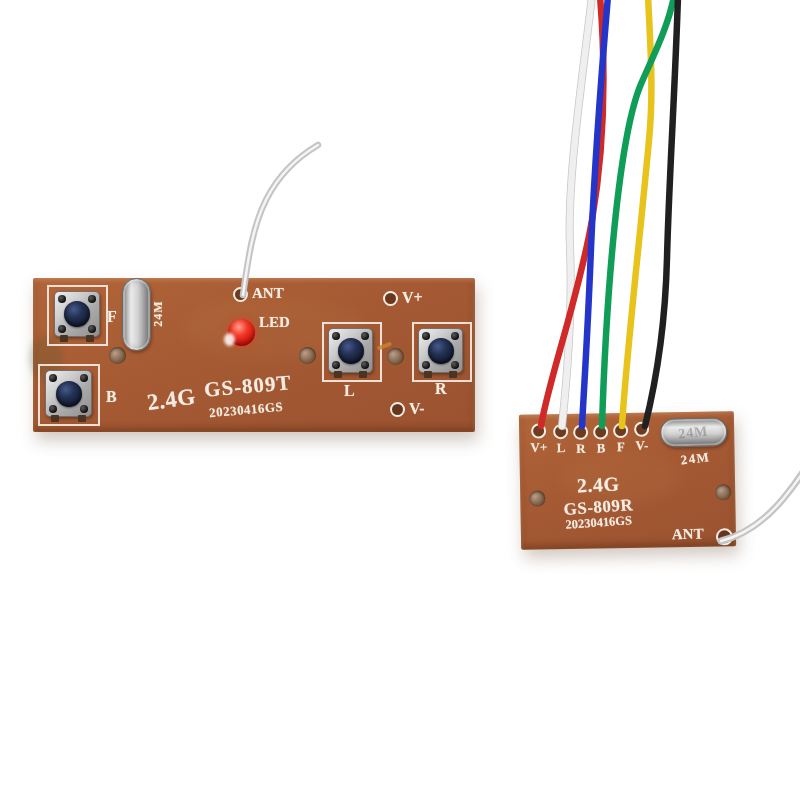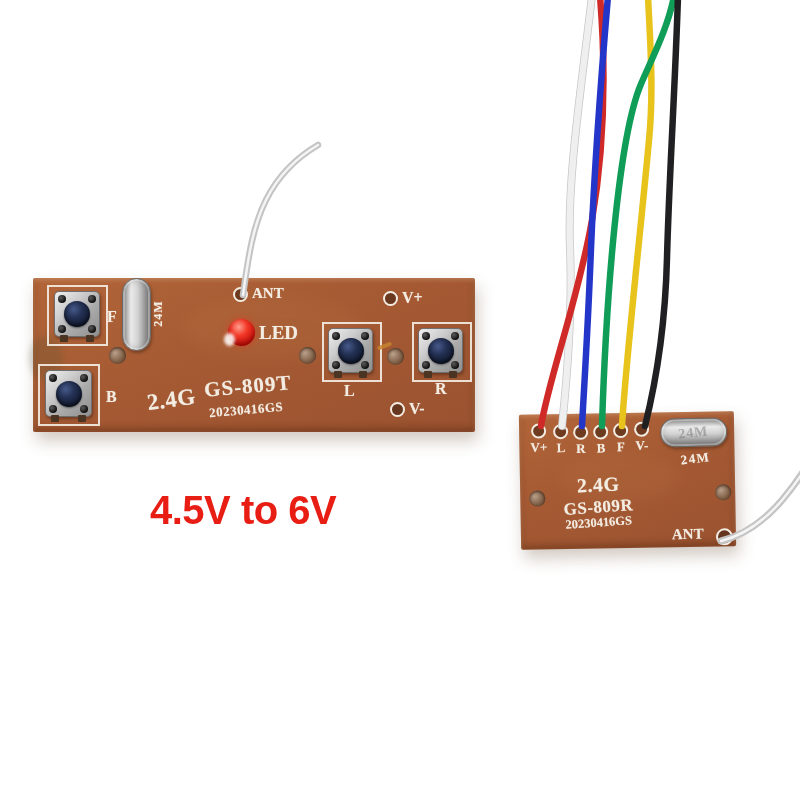--- a/index.html
+++ b/index.html
@@ -91,21 +91,21 @@
       <div class="cap"></div>
     </div>
     <span class="silk" style="left:73px;top:110px;font-size:16px;">B</span>
 
     <div class="hole" style="left:76px;top:69px;width:17px;height:17px;"></div>
 
     <div class="ring" style="left:200px;top:9px;width:15px;height:15px;"></div>
     <span class="silk" style="left:219px;top:7px;font-size:15px;">ANT</span>
 
     <div class="led" style="left:195px;top:41px;width:27px;height:27px;"></div>
-    <span class="silk" style="left:226px;top:44px;font-size:19px;">LED</span>
+    <span class="silk" style="left:226px;top:36px;font-size:15px;">LED</span>
 
     <span class="silk" style="left:114px;top:109px;font-size:23px;letter-spacing:.5px;transform:rotate(-8deg);">2.4G</span>
     <span class="silk" style="left:171px;top:96px;font-size:21px;letter-spacing:1px;transform:rotate(-5deg);">GS-809T</span>
     <span class="silk" style="left:176px;top:124px;font-size:13px;letter-spacing:.5px;transform:rotate(-5deg);">20230416GS</span>
 
     <div class="hole" style="left:266px;top:69px;width:17px;height:17px;"></div>
 
     <div class="outline" style="left:289px;top:44px;width:56px;height:56px;"></div>
     <div class="tact" style="left:295px;top:50px;width:45px;height:45px;">
       <div class="tact-metal"></div>
@@ -180,15 +180,14 @@
     <path d="M 674,-4 C 668,28 652,58 641,84 C 618,138 606,300 602,426" fill="none" stroke-width="6.5" stroke-linecap="round" stroke="#0f9d58"></path>
     <path d="M 678,-4 C 675,90 669,180 667,258 C 665,338 653,394 645,426" fill="none" stroke-width="6.5" stroke-linecap="round" stroke="#202022"></path>
 
     <path d="M 243,295 C 248,260 252,228 266,200 C 280,172 301,155 318,145" fill="none" stroke="#c4c4c4" stroke-width="6.5" stroke-linecap="round"></path>
     <path d="M 243,295 C 248,260 252,228 266,200 C 280,172 301,155 318,145" fill="none" stroke="#f4f4f4" stroke-width="2.5" stroke-linecap="round"></path>
 
     <path d="M 721,541 C 748,534 768,517 783,499 C 793,487 801,476 808,464" fill="none" stroke="#c4c4c4" stroke-width="7" stroke-linecap="round"></path>
     <path d="M 721,541 C 748,534 768,517 783,499 C 793,487 801,476 808,464" fill="none" stroke="#f4f4f4" stroke-width="2.5" stroke-linecap="round"></path>
   </svg>
 
-  <div class="caption" style="left:150px;top:488px;">4.5V to 6V</div>
 
 </div>
 
 </body></html>

